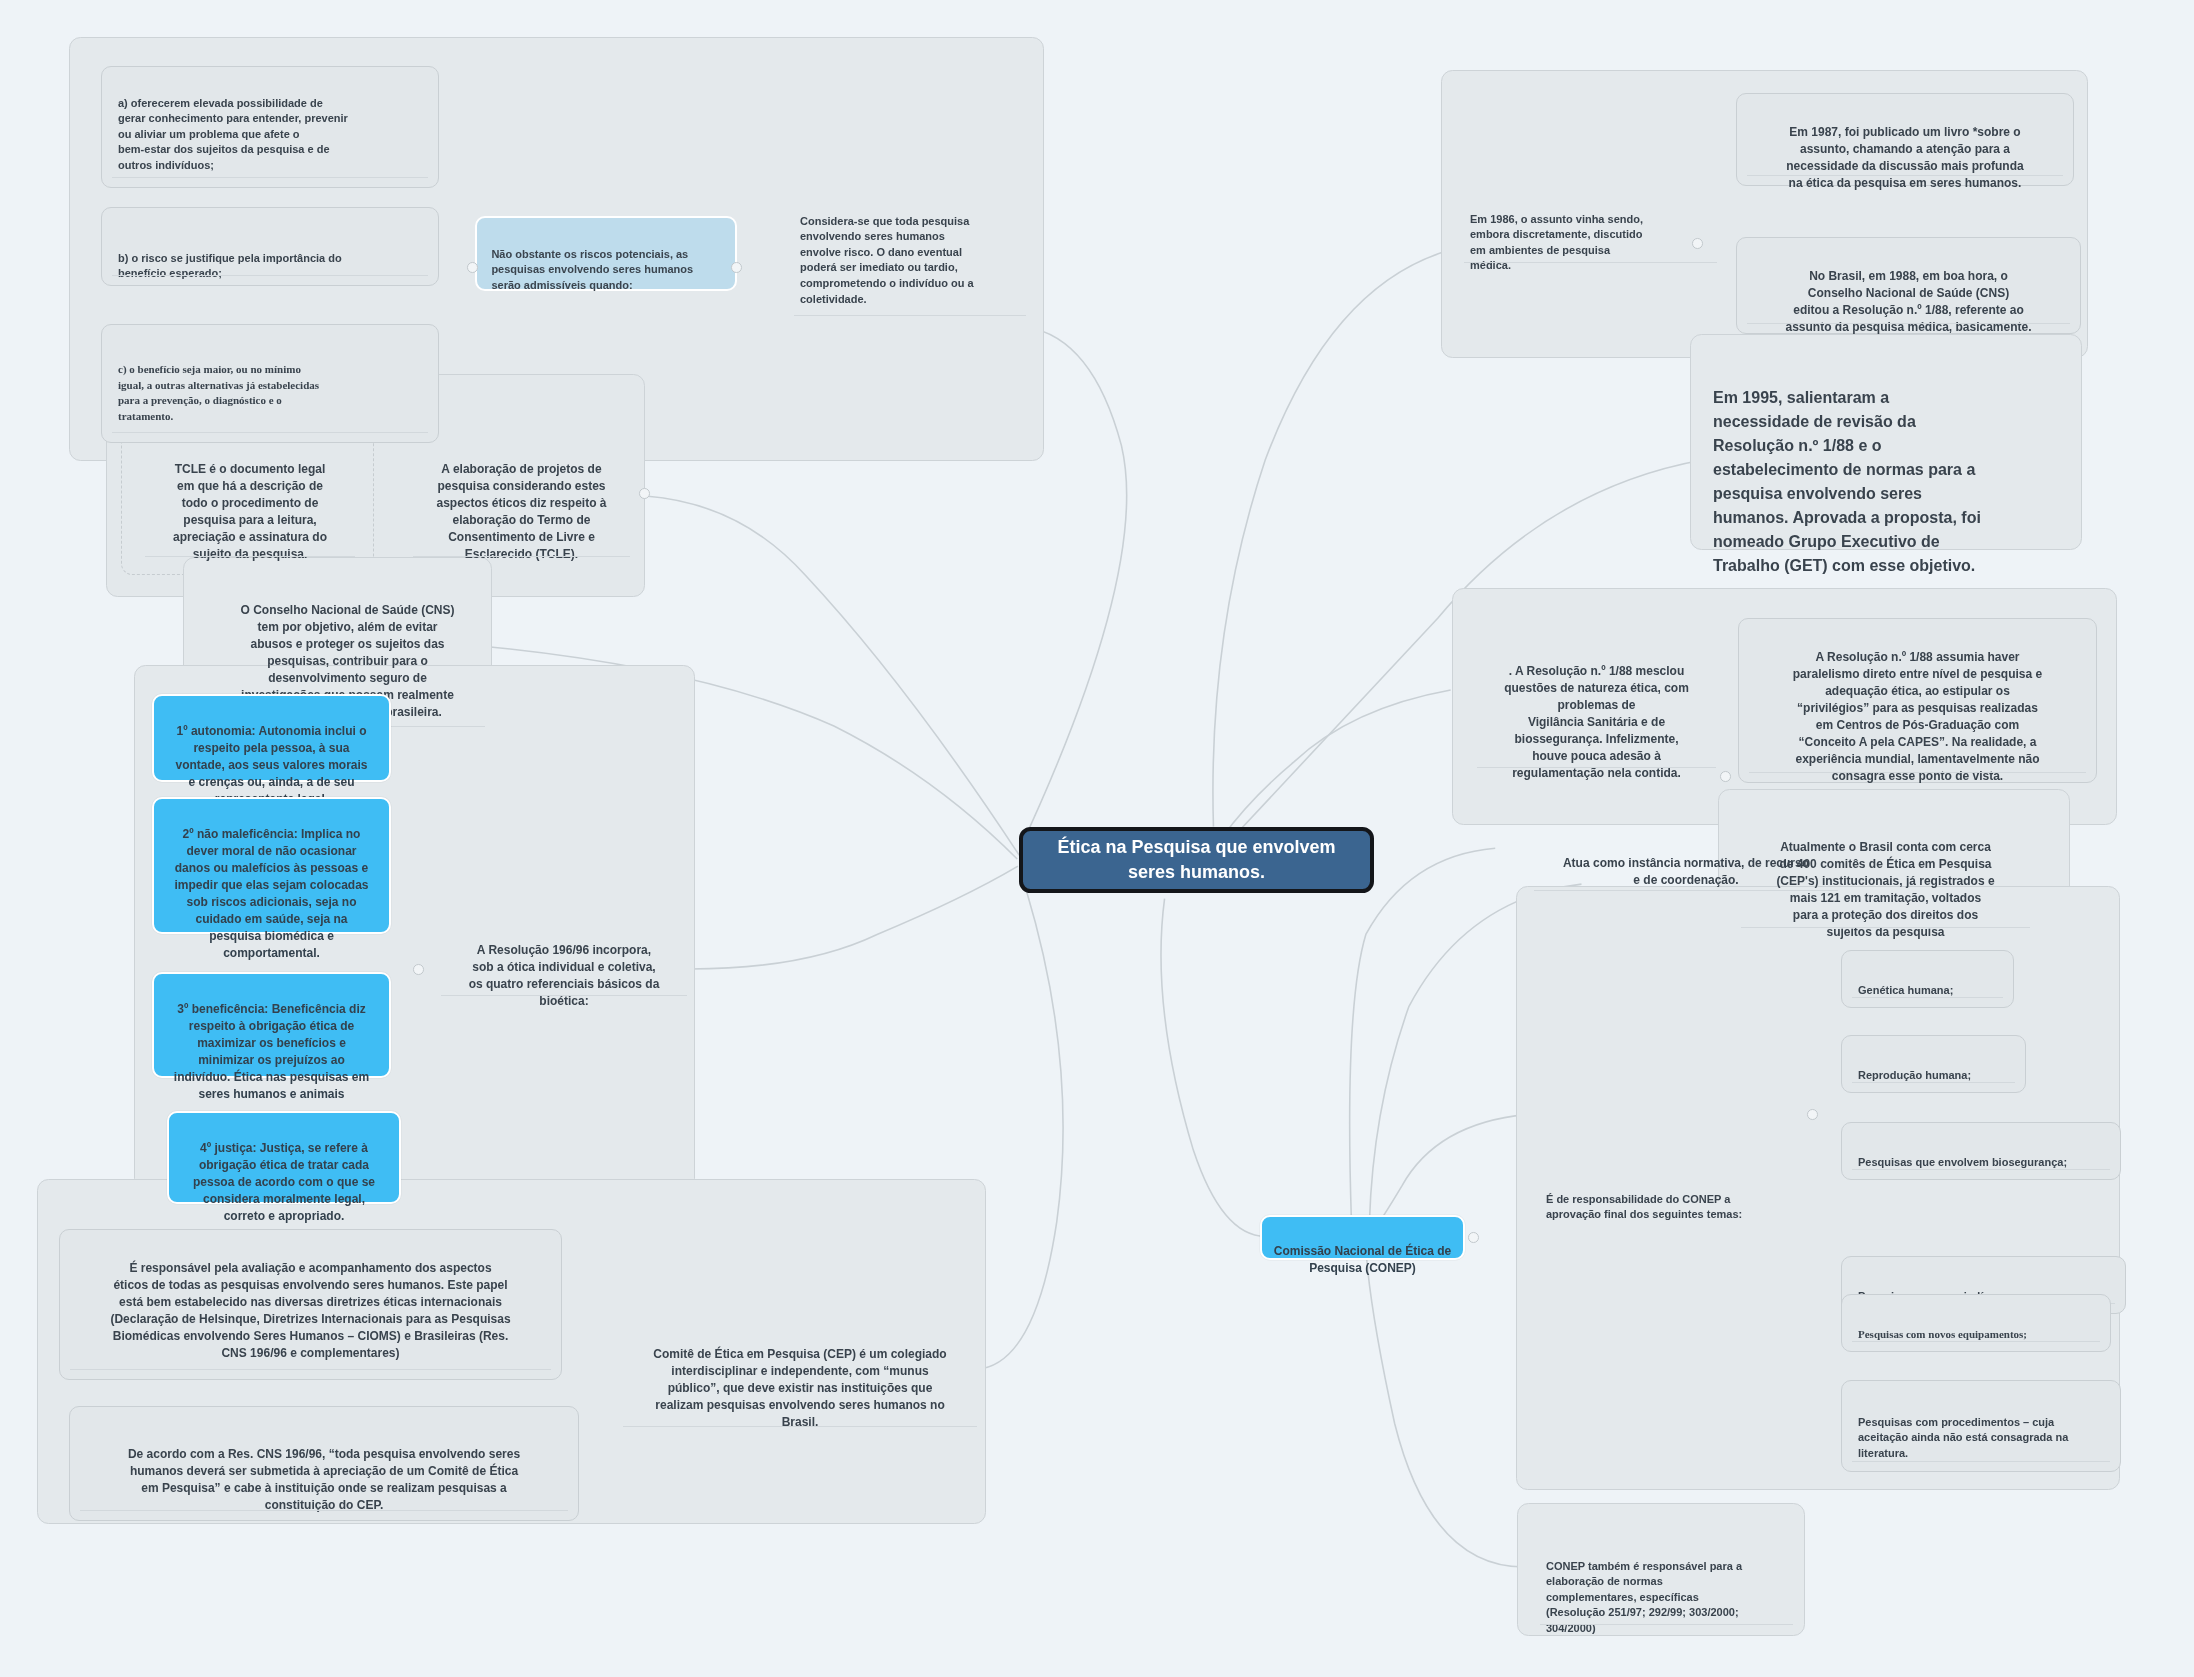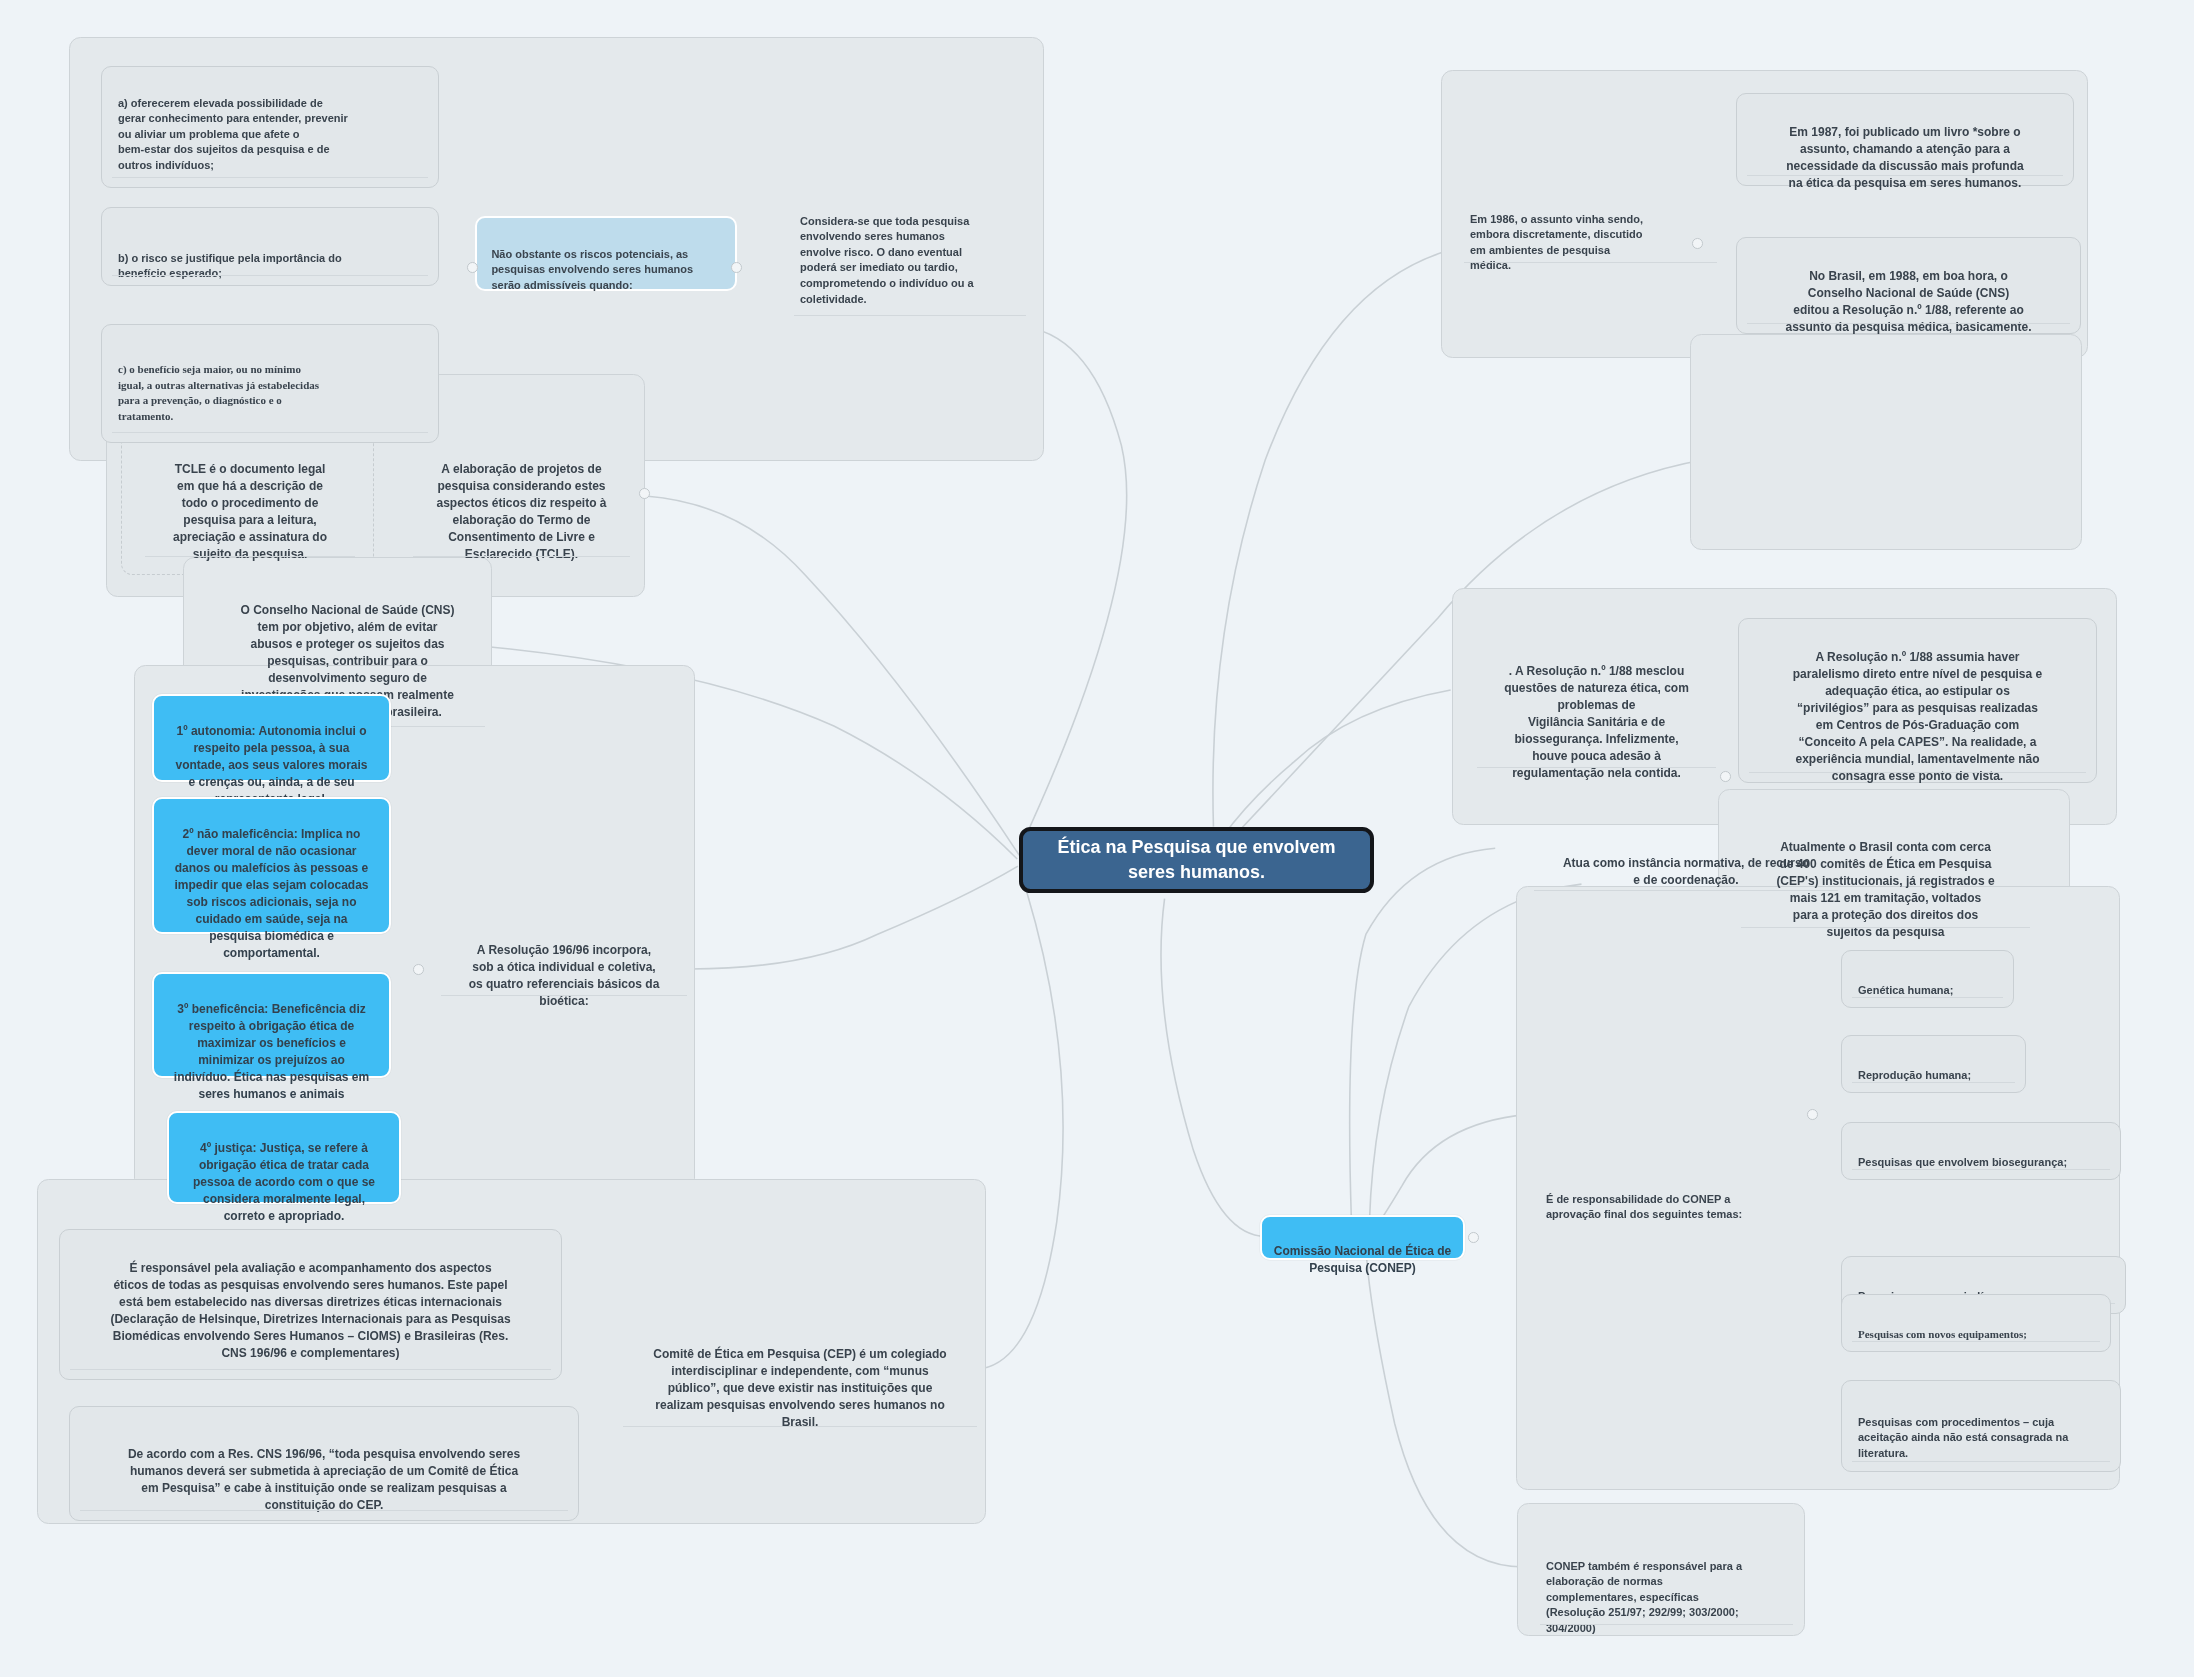--- a/index.html
+++ b/index.html
@@ -336,20 +336,30 @@
   </div>
 
   <div class="node t14" style="left:1736px; top:237px; width:345px; height:97px;">
     <span>No Brasil, em 1988, em boa hora, o
 Conselho Nacional de Saúde (CNS)
 editou a Resolução n.º 1/88, referente ao
 assunto da pesquisa médica, basicamente.</span>
     <span class="underline"></span>
   </div>
 
+  <div class="node t22" style="left:1697px; top:349px; width:345px; height:208px; background:transparent; border:none;">
+    <span>Em 1995, salientaram a
+necessidade de revisão da
+Resolução n.º 1/88 e o
+estabelecimento de normas para a
+pesquisa envolvendo seres
+humanos. Aprovada a proposta, foi
+nomeado Grupo Executivo de
+Trabalho (GET) com esse objetivo.</span>
+  </div>
 
   <div class="node t14" style="left:1467px; top:633px; width:259px; height:144px; background:transparent; border:none;">
     <span>. A Resolução n.º 1/88 mesclou
 questões de natureza ética, com
 problemas de
 Vigilância Sanitária e de
 biossegurança. Infelizmente,
 houve pouca adesão à
 regulamentação nela contida.</span>
     <span class="underline" style="bottom:8.6px;"></span>

